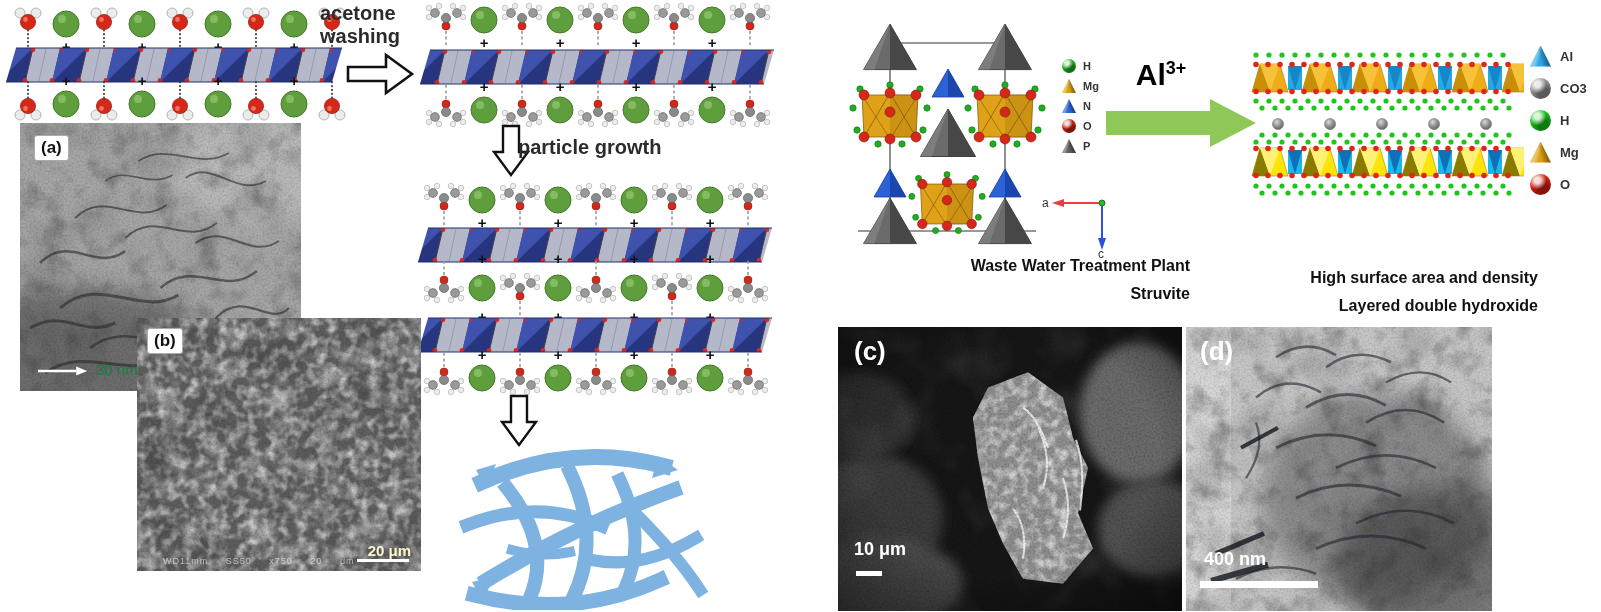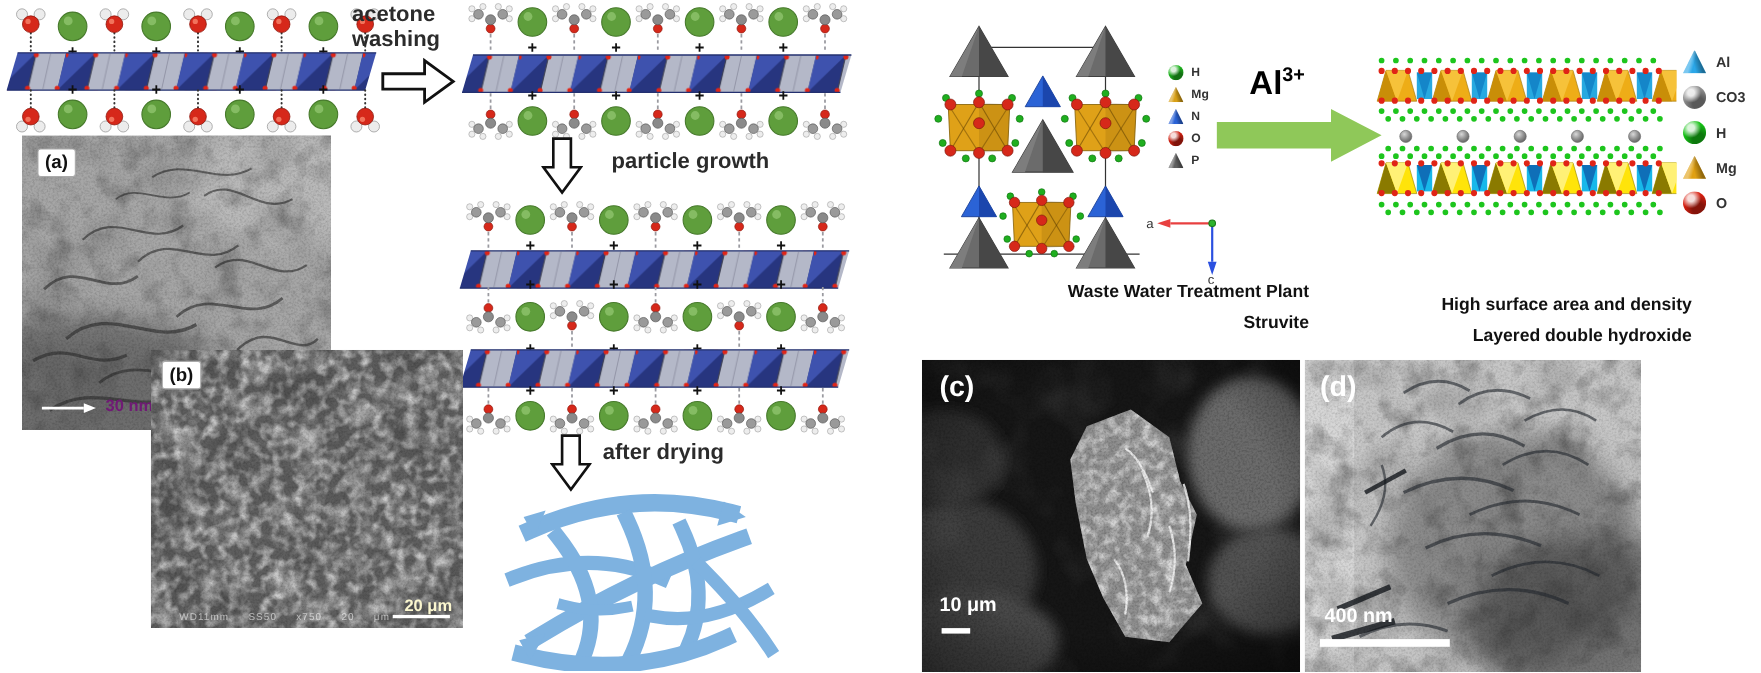--- a/index.html
+++ b/index.html
@@ -7,21 +7,21 @@
        font-family:"Liberation Sans",sans-serif;color:#111;}
   .abs{position:absolute;}
   .preline{white-space:pre-line;}
   .proc-label{font-weight:bold;font-size:20px;line-height:23px;color:#2b2b2b;}
   .caption{font-weight:bold;font-size:16px;line-height:28px;text-align:right;color:#111;}
   .micro{position:absolute;overflow:hidden;}
   .micro svg{display:block;width:100%;height:100%;}
   .mlabel-box{position:absolute;background:#fff;border:1px solid #aaa;border-radius:3px;
       padding:0 6px;font-weight:bold;font-size:17px;color:#111;line-height:24px;}
   .mlabel-plain{position:absolute;font-weight:bold;font-size:26px;color:#fff;line-height:28px;}
-  .scale-text-dark{position:absolute;font-weight:bold;font-size:15px;color:#701a75;}
+  .scale-text-dark{position:absolute;font-weight:normal;font-size:15px;color:#15803d;}
   .scale-text-light{position:absolute;font-weight:bold;font-size:18px;color:#fff;}
   .scale-bar{position:absolute;background:#fff;}
   .sem-meta{position:absolute;font-size:9px;color:rgba(245,245,245,.62);letter-spacing:1px;word-spacing:14px;white-space:nowrap;}
   .b-scale{position:absolute;font-weight:bold;font-size:15px;color:#fbf7cf;}
   
   .legend{position:absolute;display:flex;flex-direction:column;}
   .lg-row{display:flex;align-items:center;}
   .legend-struvite .lg-row{height:20px;}
   .legend-ldh .lg-row{height:32px;}
   .sw{display:inline-block;flex:none;}
@@ -301,21 +301,21 @@
       <line x1="2" y1="34" x2="346" y2="34" stroke="#23306f" stroke-width="1.2"></line>
     </g>
     <g transform="translate(8,112)">
         <use href="#row-acetone-bottom"></use>
       </g>
   </svg>
 
   <svg class="abs" style="left:492px;top:124px" width="38" height="54" viewBox="0 0 38 54">
     <polygon points="11,2 27,2 27,28 36,28 19,51 2,28 11,28" fill="#fff" stroke="#111" stroke-width="2.4"></polygon>
   </svg>
-  <div class="abs proc-label" style="left:556px;top:136px;width:220px">particle growth</div>
+  <div class="abs proc-label" style="left:518px;top:136px;width:220px">particle growth</div>
 
   <svg class="abs" style="left:414px;top:176px" width="370" height="222" viewBox="0 0 370 222">
     <g transform="translate(10,22)">
         <use href="#row-acetone-top"></use>
       </g>
     <g transform="translate(2,52)">
       <polygon points="12,0 356,0 346,34 2,34" fill="url(#octa)"></polygon>
       <line x1="12" y1="0" x2="356" y2="0" stroke="#23306f" stroke-width="1.2"></line>
       <line x1="2" y1="34" x2="346" y2="34" stroke="#23306f" stroke-width="1.2"></line>
     </g>
@@ -328,21 +328,20 @@
       <line x1="2" y1="34" x2="346" y2="34" stroke="#23306f" stroke-width="1.2"></line>
     </g>
     <g transform="translate(10,204)">
         <use href="#row-acetone-bottom"></use>
       </g>
   </svg>
 
   <svg class="abs" style="left:500px;top:394px" width="38" height="54" viewBox="0 0 38 54">
     <polygon points="11,2 27,2 27,28 36,28 19,51 2,28 11,28" fill="#fff" stroke="#111" stroke-width="2.4"></polygon>
   </svg>
-  <div class="abs proc-label" style="left:548px;top:400px;width:200px">after drying</div>
 
   <svg class="abs" style="left:452px;top:430px" width="258" height="180" viewBox="0 0 258 180">
     <g stroke="#7eb2e0" fill="none" stroke-linecap="square">
       <path d="M30,52 Q120,12 212,36" stroke-width="16"></path>
       <path d="M15,95 Q85,68 150,96" stroke-width="13"></path>
       <path d="M35,150 Q125,95 222,60" stroke-width="15"></path>
       <path d="M55,58 Q100,115 78,168" stroke-width="14"></path>
       <path d="M118,42 Q150,110 120,170" stroke-width="14"></path>
       <path d="M168,50 Q196,110 172,160" stroke-width="13"></path>
       <path d="M22,165 Q120,190 208,150" stroke-width="15"></path>

